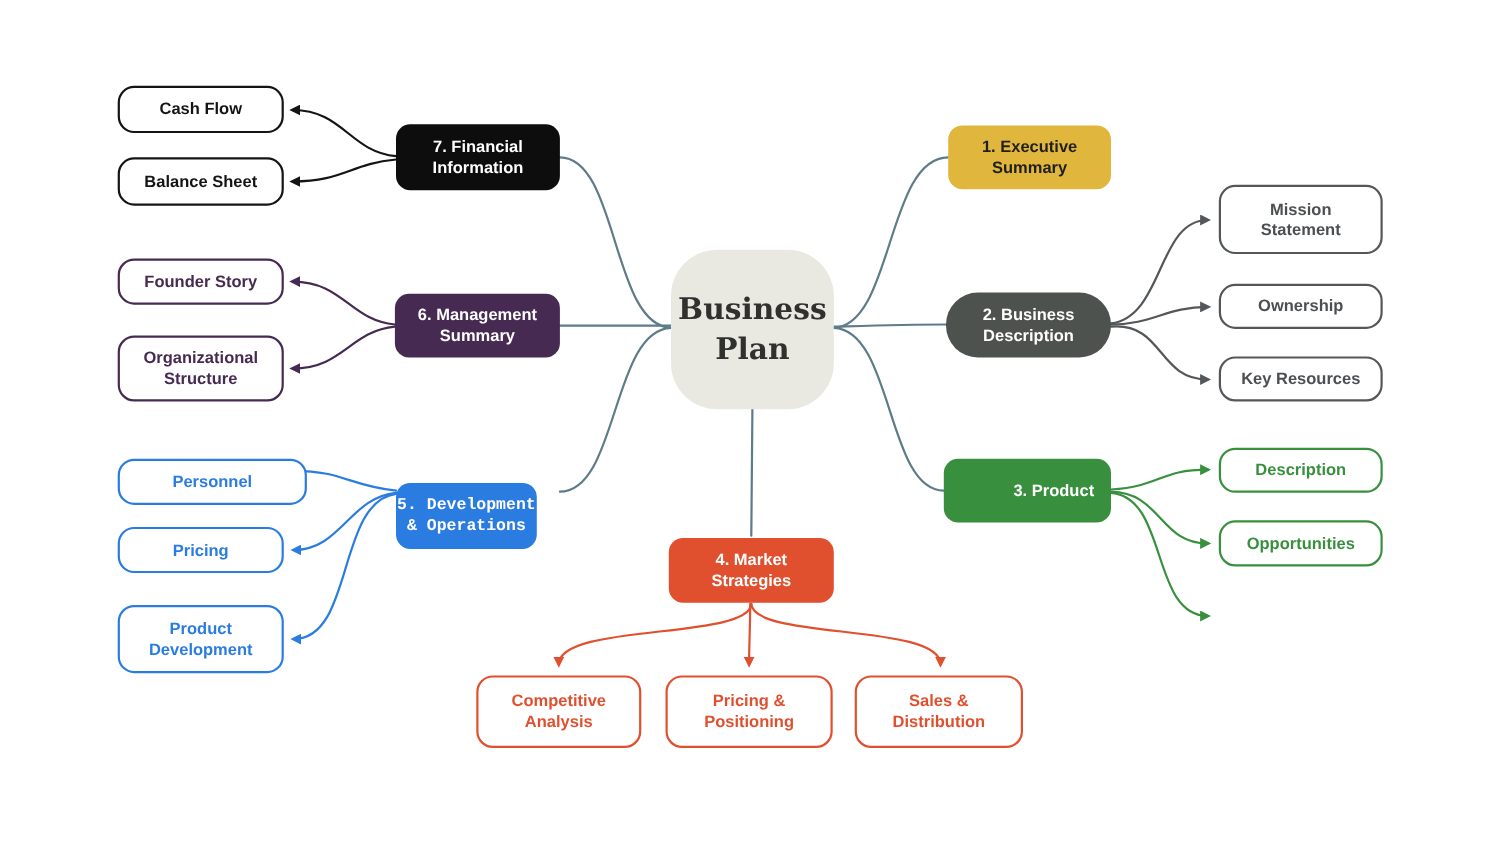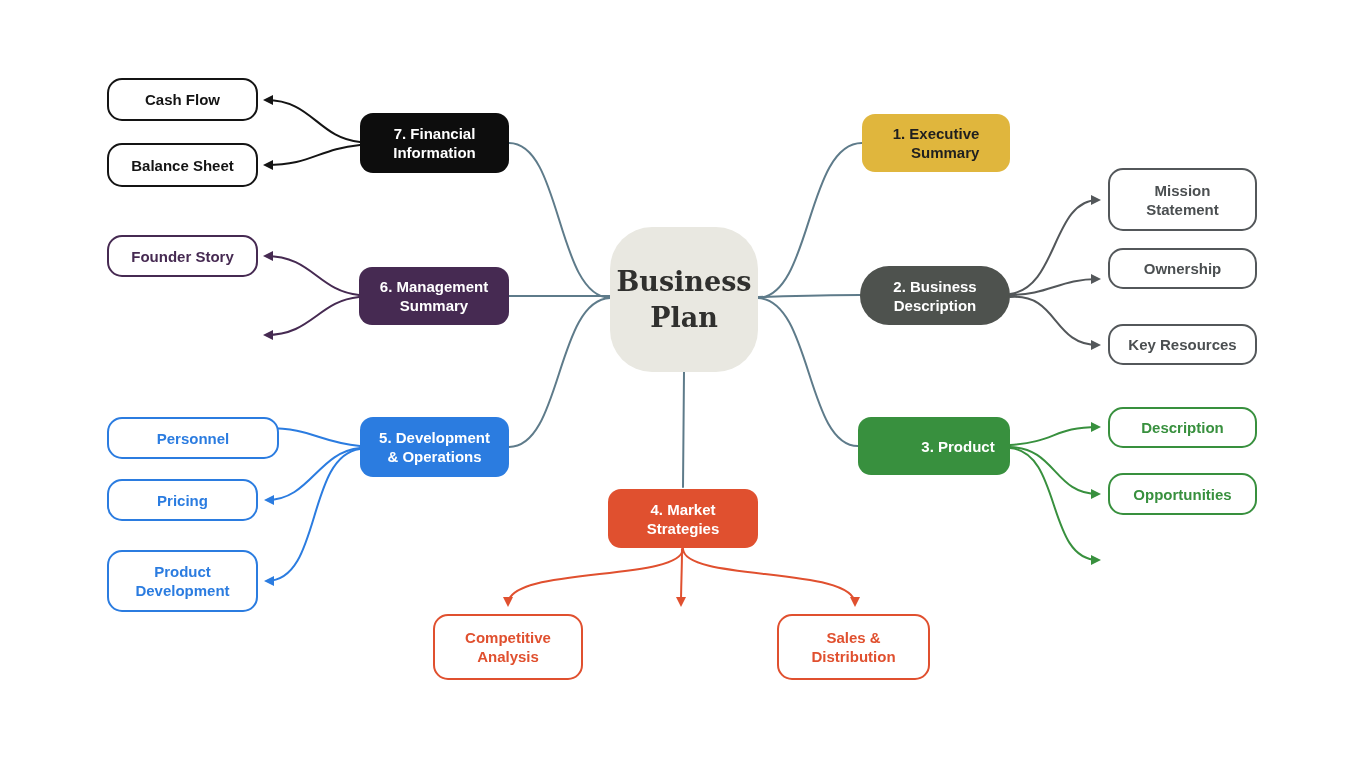--- a/index.html
+++ b/index.html
@@ -102,50 +102,54 @@
 
     <g stroke="#141414" stroke-width="2" stroke-linecap="round" marker-end="url(#ar-black)">
       <path d="M 360 142 C 318 138, 312 100, 266 100"></path>
       <path d="M 360 145 C 318 149, 312 165, 266 165"></path>
     </g>
   </svg>
 
   <div class="node center" style="left:610px;top:227px;width:148px;height:145px;">Business
 Plan</div>
 
-  <div class="node branch b-exec" style="left:862px;top:114px;width:148px;height:58px;text-align:right;">1. Executive
+  <div class="node branch b-exec" style="left:862px;top:114px;width:148px;height:58px;">1. Executive
 Summary</div>
   <div class="node branch b-busi" style="left:860px;top:266px;width:150px;height:59px;border-radius:29px;">2. Business
 Description</div>
   <div class="node branch b-prod" style="left:858px;top:417px;width:152px;height:58px;">3. Product</div>
   <div class="node branch b-mark" style="left:608px;top:489px;width:150px;height:59px;">4. Market
 Strategies</div>
-  <div class="node branch b-devo" style="left:360px;top:417px;width:149px;height:60px;">5. Development
+  <div class="node branch b-devo" style="left:360px;top:439px;width:128px;height:60px;font-family:Liberation Mono, monospace;">5. Development
 &amp; Operations</div>
   <div class="node branch b-mgmt" style="left:359px;top:267px;width:150px;height:58px;">6. Management
 Summary</div>
   <div class="node branch b-fina" style="left:360px;top:113px;width:149px;height:60px;">7. Financial
 Information</div>
 
   <div class="node child c-gray" style="left:1108px;top:168px;width:149px;height:63px;">Mission
 Statement</div>
-  <div class="node child c-gray" style="left:1108px;top:248px;width:149px;height:41px;">Ownership</div>
+  <div class="node child c-gray" style="left:1108px;top:258px;width:149px;height:41px;">Ownership</div>
   <div class="node child c-gray" style="left:1108px;top:324px;width:149px;height:41px;">Key Resources</div>
 
   <div class="node child c-green" style="left:1108px;top:407px;width:149px;height:41px;">Description</div>
   <div class="node child c-green" style="left:1108px;top:473px;width:149px;height:42px;">Opportunities</div>
 
   <div class="node child c-orange" style="left:433px;top:614px;width:150px;height:66px;">Competitive
 Analysis</div>
+  <div class="node child c-orange" style="left:605px;top:614px;width:152px;height:66px;">Pricing &amp;
+Positioning</div>
   <div class="node child c-orange" style="left:777px;top:614px;width:153px;height:66px;">Sales &amp;
 Distribution</div>
 
   <div class="node child c-blue" style="left:107px;top:417px;width:172px;height:42px;">Personnel</div>
   <div class="node child c-blue" style="left:107px;top:479px;width:151px;height:42px;">Pricing</div>
   <div class="node child c-blue" style="left:107px;top:550px;width:151px;height:62px;">Product
 Development</div>
 
   <div class="node child c-purple" style="left:107px;top:235px;width:151px;height:42px;">Founder Story</div>
+  <div class="node child c-purple" style="left:107px;top:305px;width:151px;height:60px;">Organizational
+Structure</div>
 
   <div class="node child c-black" style="left:107px;top:78px;width:151px;height:43px;">Cash Flow</div>
   <div class="node child c-black" style="left:107px;top:143px;width:151px;height:44px;">Balance Sheet</div>
 
 </div>
 
 </body></html>

